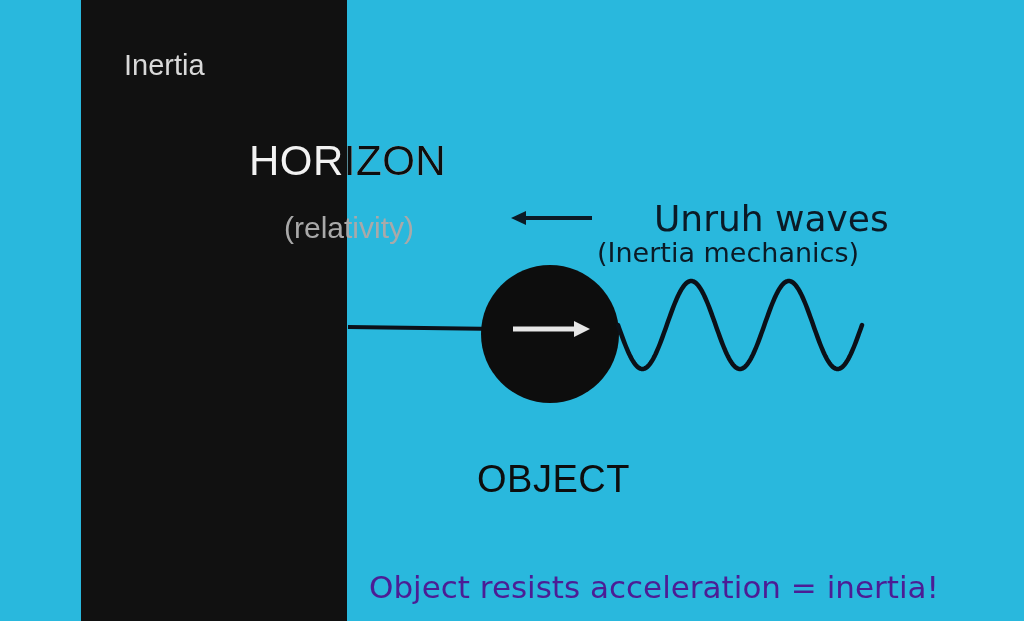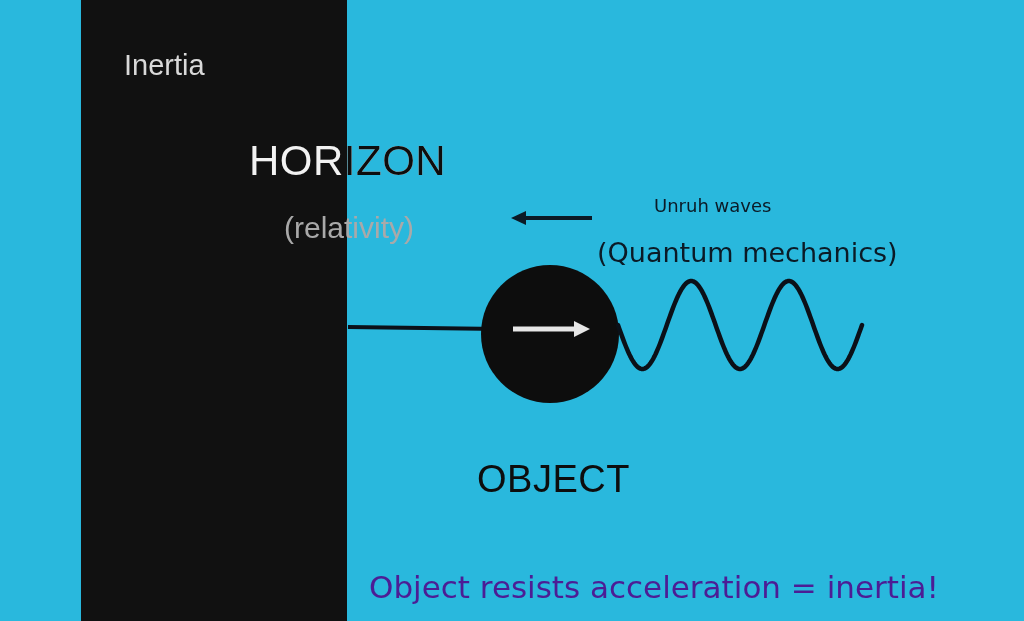--- a/index.html
+++ b/index.html
@@ -84,21 +84,21 @@
     font-size: 30px;
     line-height: 1.1;
     color: #a9a9a9;
     white-space: nowrap;
   }
   .label-unruh {
     position: absolute;
     left: 654px;
     top: 193px;
     font-family: "DejaVu Sans", sans-serif;
-    font-size: 18px;
+    font-size: 36px;
     line-height: 1.45;
     color: #0b1a26;
     white-space: nowrap;
   }
   .label-quantum {
     position: absolute;
     left: 597px;
     top: 233px;
     font-family: "DejaVu Sans", sans-serif;
     font-size: 27px;
@@ -151,21 +151,21 @@
     <div class="horizon-layer horizon-light">HORIZON</div>
     <div class="clip-right">
       <div class="horizon-layer horizon-dark">HORIZON</div>
     </div>
   </div>
 
   <div class="label-relativity">(relativity)</div>
 
   <div class="label-unruh">Unruh waves</div>
 
-  <div class="label-quantum">(Quantum mechanics)</div>
+  <div class="label-quantum">(Inertia mechanics)</div>
 
   <div class="label-object">OBJECT</div>
 
   <div class="label-conclusion">Object resists acceleration = inertia!</div>
 
   <svg id="art" viewBox="0 0 1024 621" width="1024" height="621" xmlns="http://www.w3.org/2000/svg">
 
     <line id="accel-line" stroke="#0b1018" stroke-width="4" stroke-linecap="butt" x1="348" y1="327" x2="500" y2="329"></line>
 
     <circle id="object-circle" fill="#0d0d0d" cx="550" cy="334" r="69"></circle>

